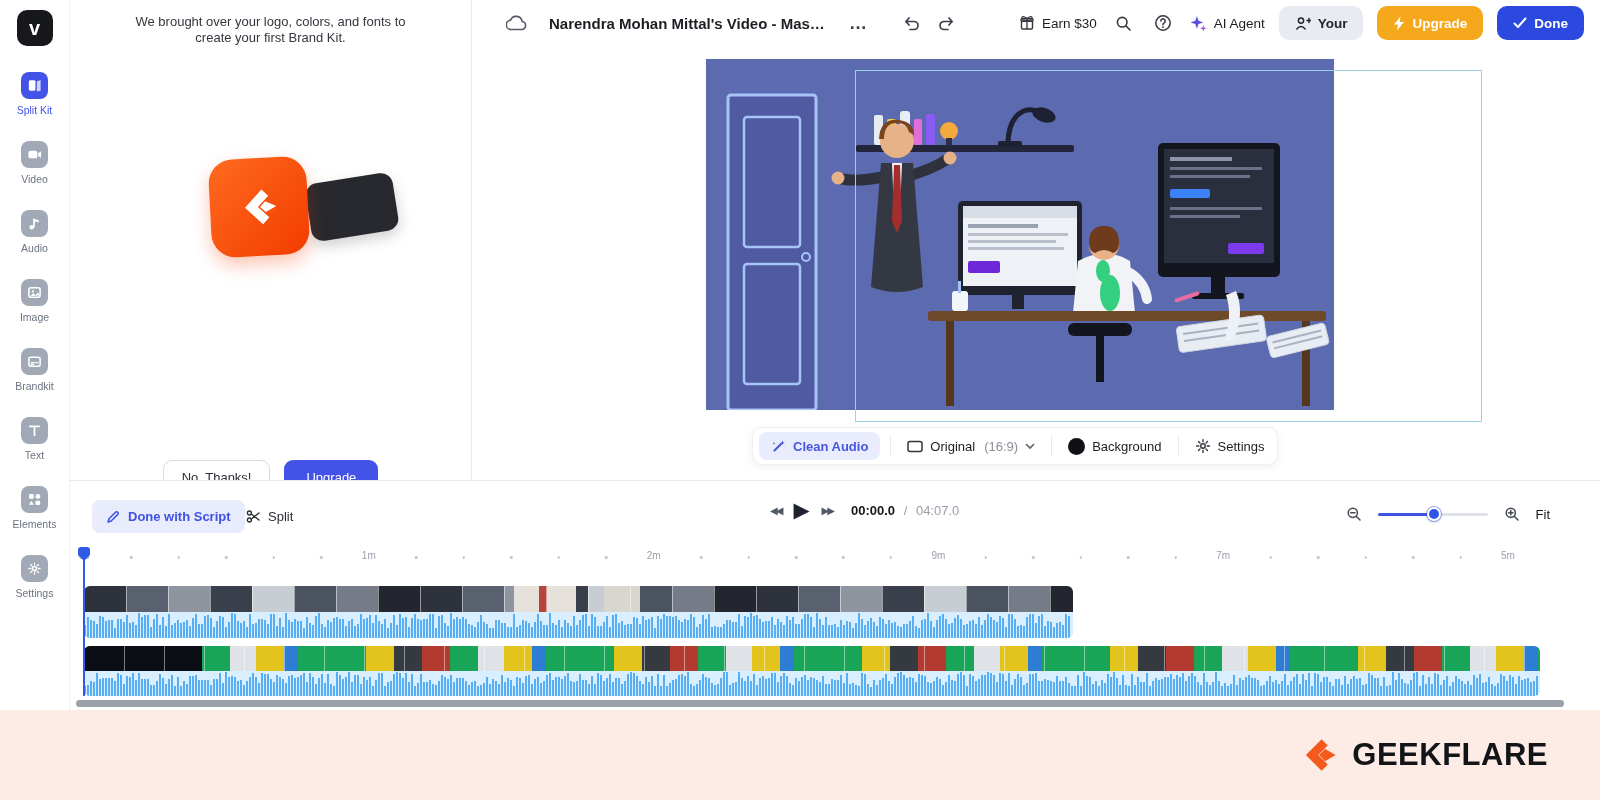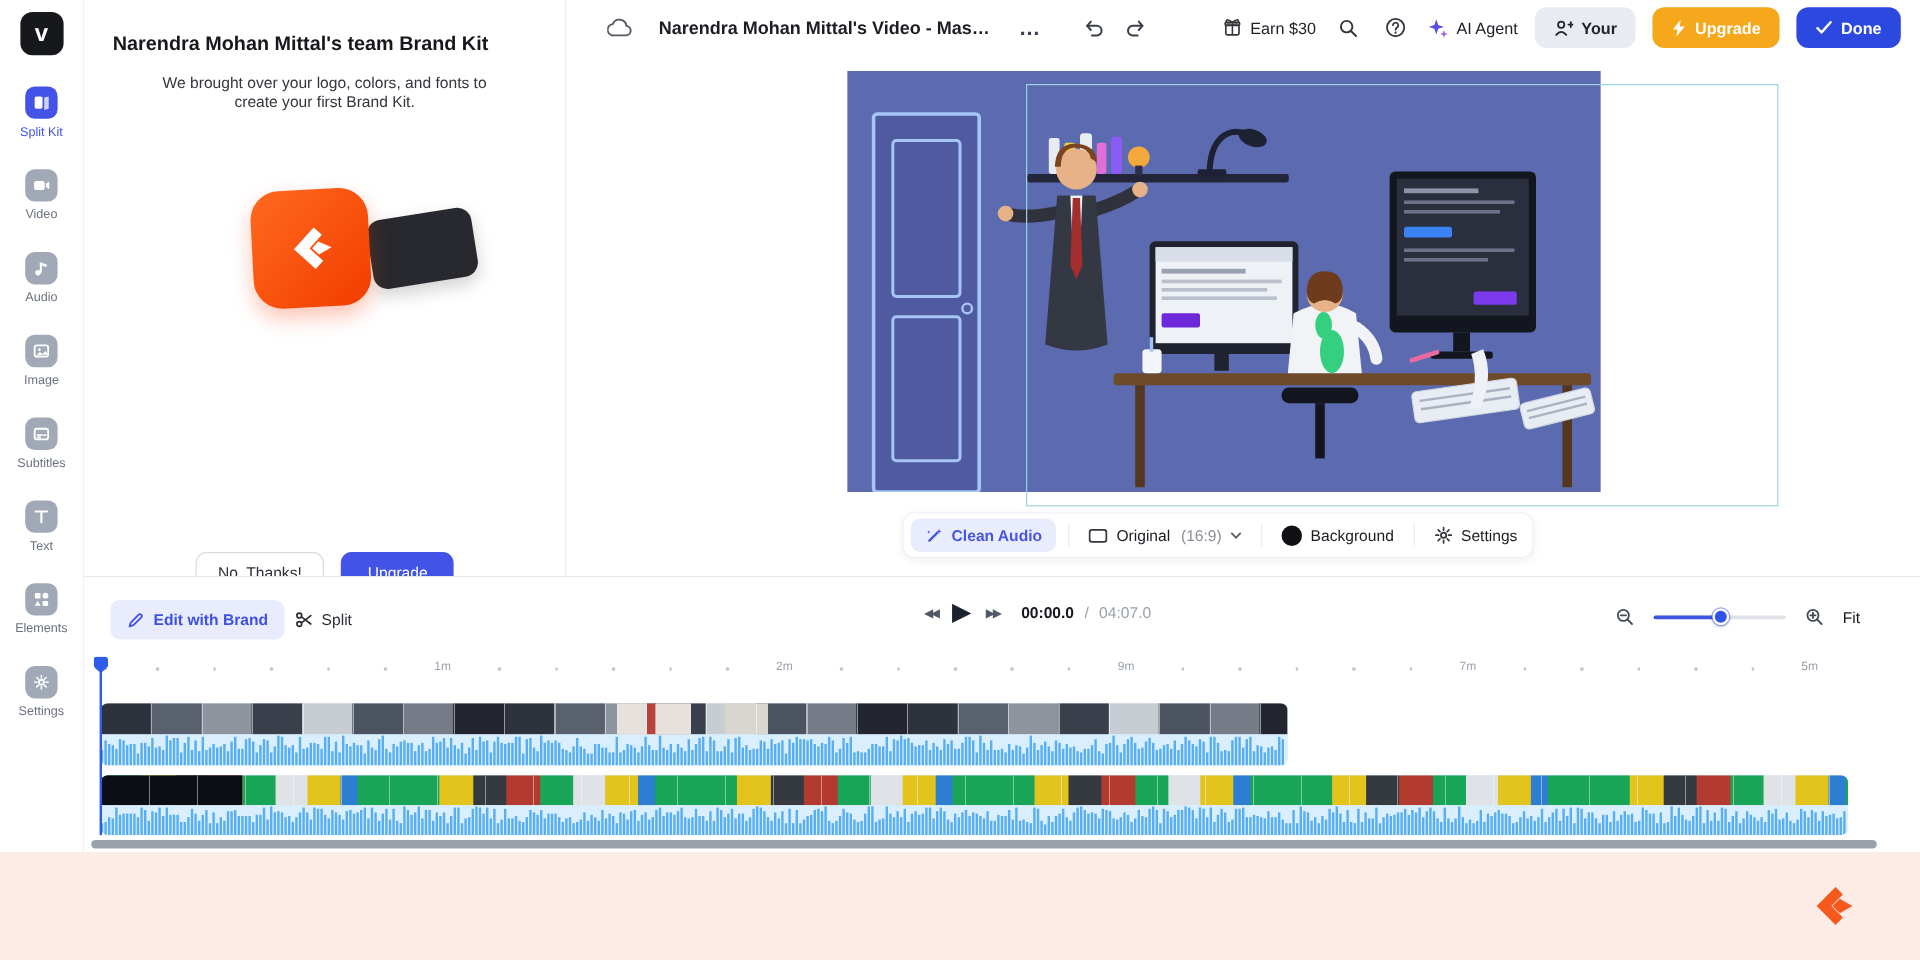--- a/index.html
+++ b/index.html
@@ -153,21 +153,21 @@
           </div>
           <span class="rail-label">Image</span>
         </div>
         <div class="rail-item">
           <div class="rail-tile">
             <svg width="15" height="15" viewBox="0 0 16 16">
               <rect x="2" y="3.5" width="12" height="9.5" rx="2" fill="none" stroke="#fff" stroke-width="1.6"></rect>
               <path d="M4.5 9.2 h4 M10.2 9.2 h1.6 M4.5 11.2 h2.4" stroke="#fff" stroke-width="1.4" stroke-linecap="round"></path>
             </svg>
           </div>
-          <span class="rail-label">Subtitles</span>
+          <span class="rail-label">Brandkit</span>
         </div>
         <div class="rail-item">
           <div class="rail-tile">
             <svg width="15" height="15" viewBox="0 0 16 16">
               <path d="M3 3.5 h10 M8 3.5 v9.5" stroke="#fff" stroke-width="1.9" stroke-linecap="round"></path>
             </svg>
           </div>
           <span class="rail-label">Text</span>
         </div>
         <div class="rail-item">
@@ -187,21 +187,20 @@
               <circle cx="8" cy="8" r="2.2" fill="none" stroke="#fff" stroke-width="1.6"></circle>
               <path d="M8 2 v2 M8 12 v2 M2 8 h2 M12 8 h2 M3.8 3.8 l1.4 1.4 M10.8 10.8 l1.4 1.4 M12.2 3.8 l-1.4 1.4 M5.2 10.8 l-1.4 1.4" stroke="#fff" stroke-width="1.4" stroke-linecap="round"></path>
             </svg>
           </div>
           <span class="rail-label">Settings</span>
         </div>
       </div>
   </nav>
 
   <section class="brand-panel">
-    <h2 class="bp-title">Narendra Mohan Mittal's team Brand Kit</h2>
     <div class="bp-illu">
       <div class="bp-card-dark"></div>
       <div class="bp-card-orange">
         <svg width="52" height="52" viewBox="0 0 48 48">
           <path d="M27 8 L11 24 L27 40 L33 34 L23 24 L33 14 Z" fill="#fff"></path>
           <path d="M30 19 L25 24 L30 29 L40 24 Z" fill="#fff"></path>
         </svg>
       </div>
     </div>
     <p class="bp-desc">We brought over your logo, colors, and fonts to create your first Brand Kit.</p>
@@ -402,21 +401,21 @@
       <span>Settings</span>
     </button>
   </div>
 
   <section class="timeline">
     <div class="tl-controls">
       <button class="chip-script">
         <svg width="14" height="14" viewBox="0 0 14 14">
             <path d="M2 12 l1-3.2 L9.6 2.2 a1.4 1.4 0 0 1 2 0 l.2.2 a1.4 1.4 0 0 1 0 2 L5.2 11 Z" fill="none" stroke="#3f51e3" stroke-width="1.5" stroke-linejoin="round"></path>
           </svg>
-        <span>Edit with Brand</span>
+        <span>Done with Script</span>
       </button>
       <button class="btn-split">
         <svg width="15" height="15" viewBox="0 0 15 15">
             <circle cx="3.4" cy="4" r="2" fill="none" stroke="#2a2d33" stroke-width="1.4"></circle>
             <circle cx="3.4" cy="11" r="2" fill="none" stroke="#2a2d33" stroke-width="1.4"></circle>
             <path d="M5.2 5 L13 11 M5.2 10 L13 4" stroke="#2a2d33" stroke-width="1.4" stroke-linecap="round"></path>
           </svg>
         <span>Split</span>
       </button>
 
@@ -1321,13 +1320,14 @@
     <div class="scrollbar"></div>
   </section>
 
 </div>
 
 <footer class="footer">
   <svg width="42" height="42" viewBox="0 0 48 48">
     <path d="M27 6 L9 24 L27 42 L34 35 L23 24 L34 13 Z" fill="#f5591d"></path>
     <path d="M31 17 L24 24 L31 31 L43 24 Z" fill="#f5591d"></path>
   </svg>
+  <span class="gf-text">GEEKFLARE</span>
 </footer>
 
 </body></html>

